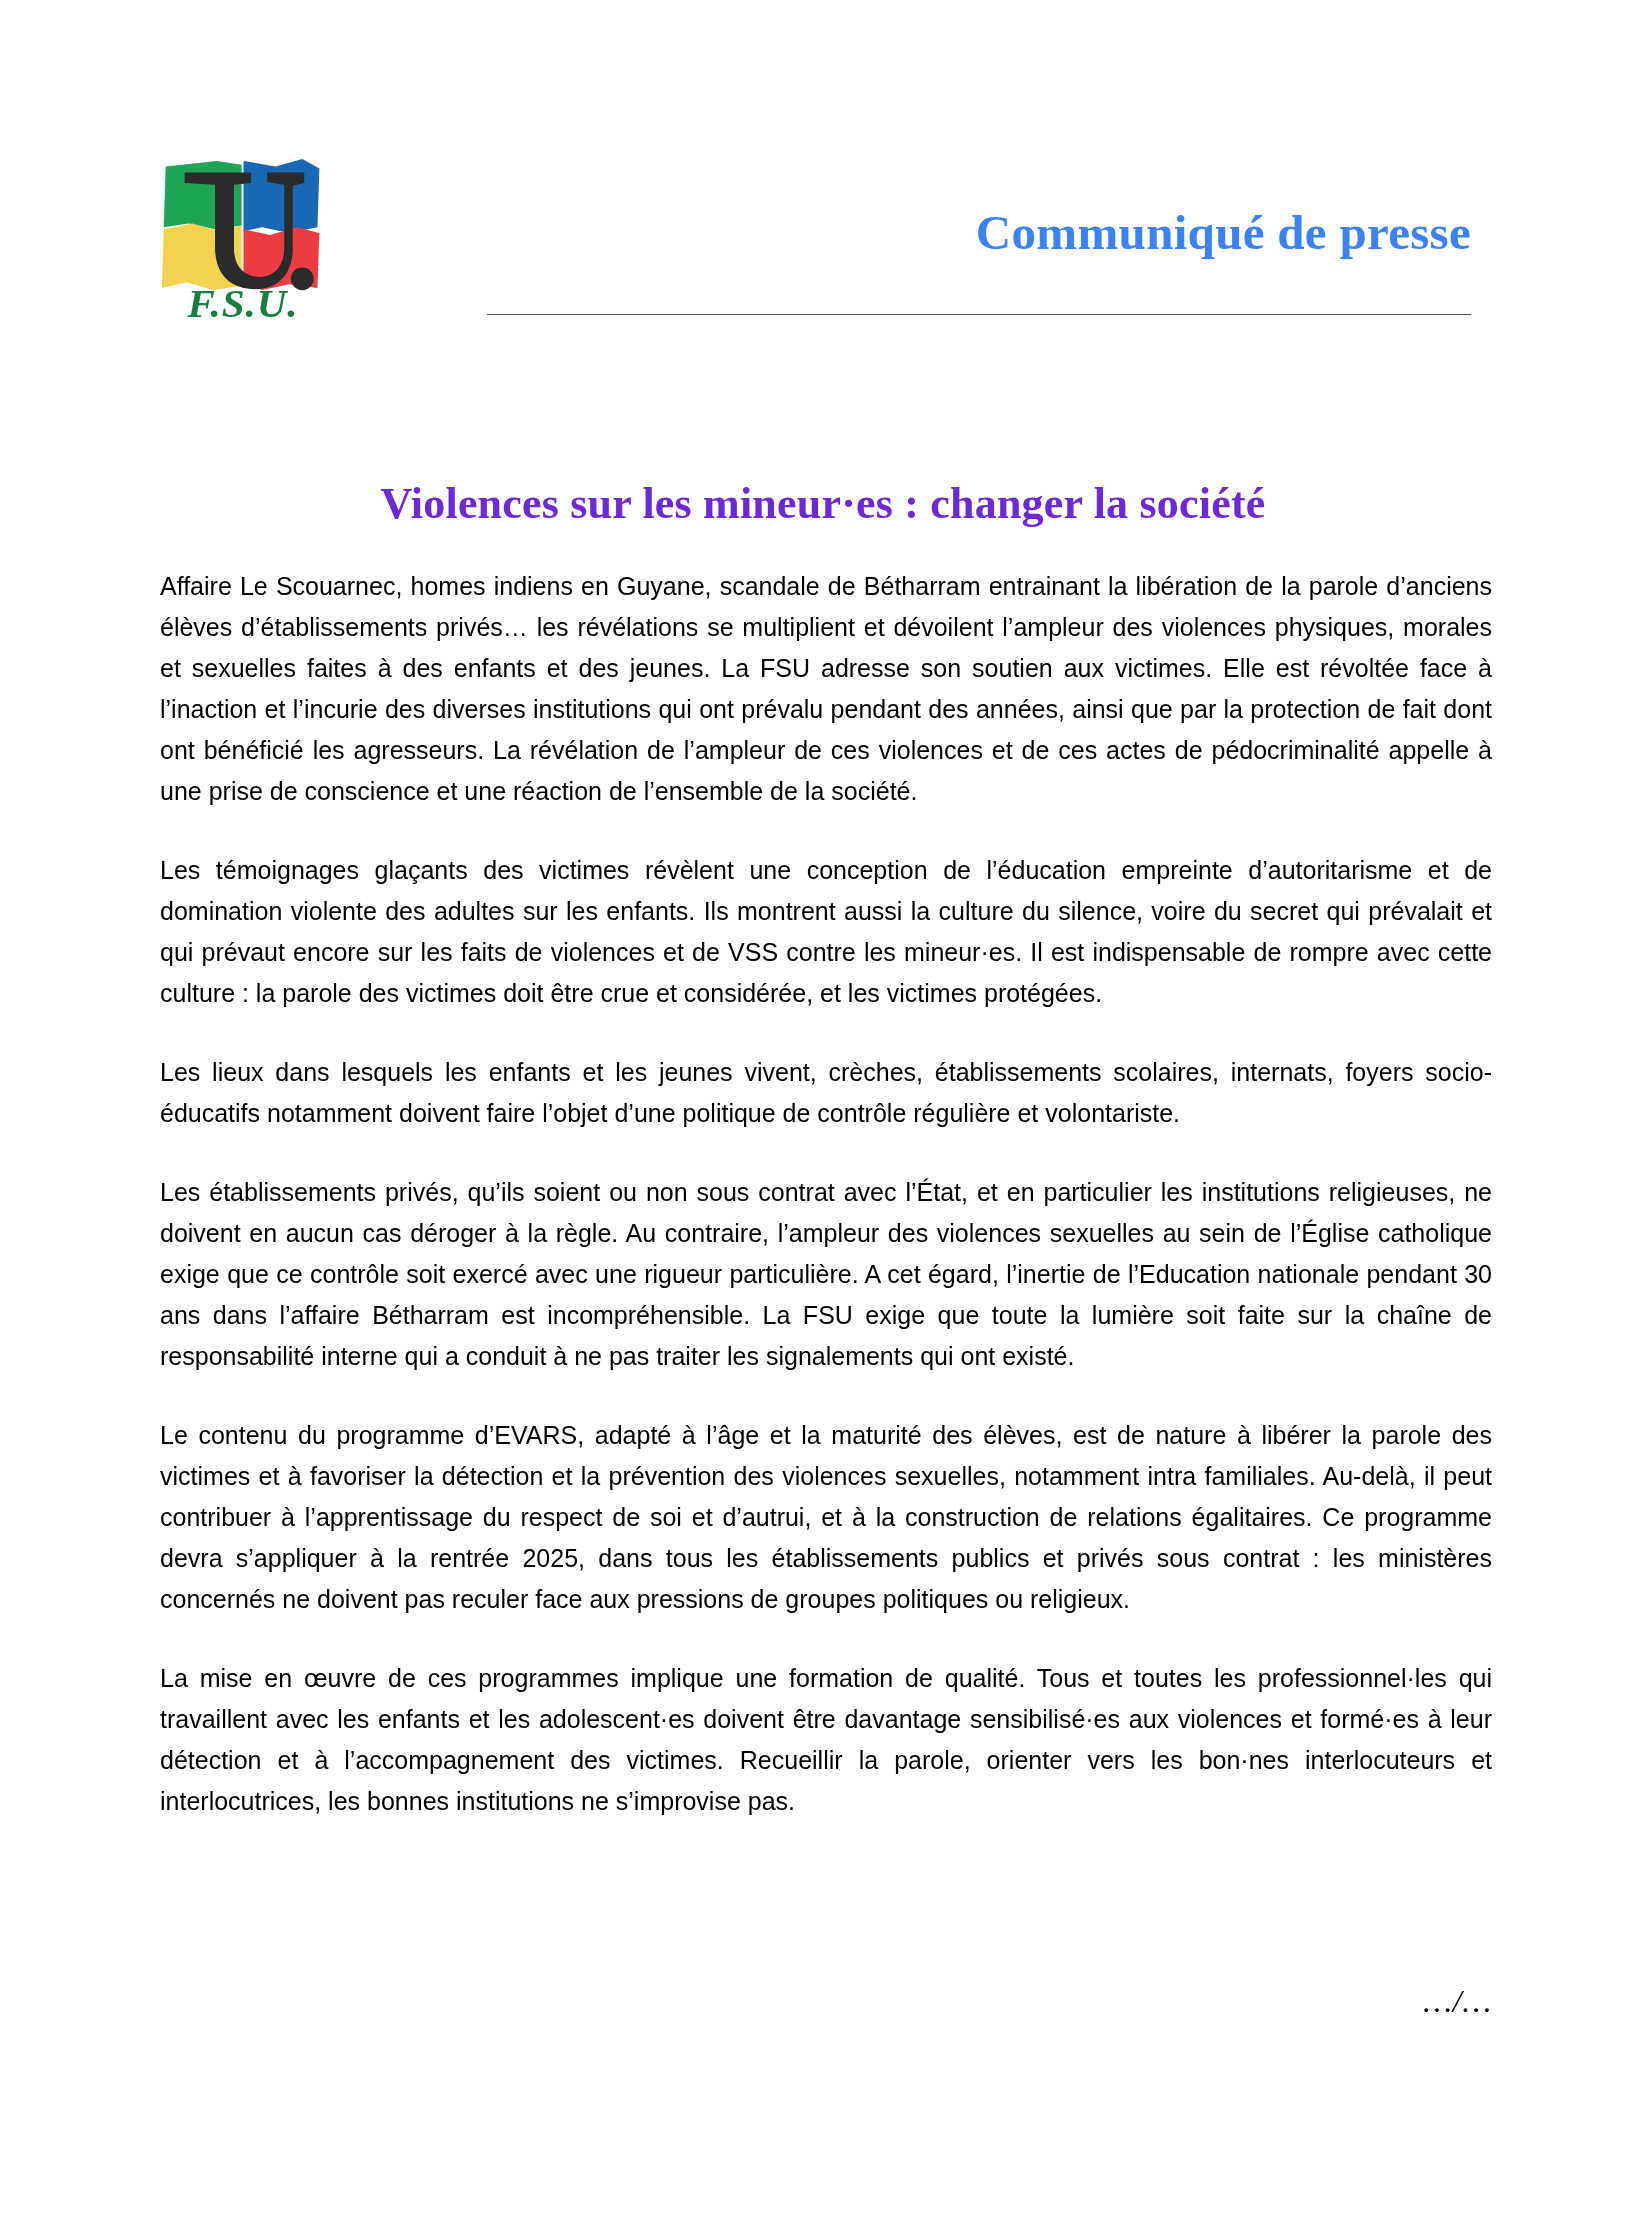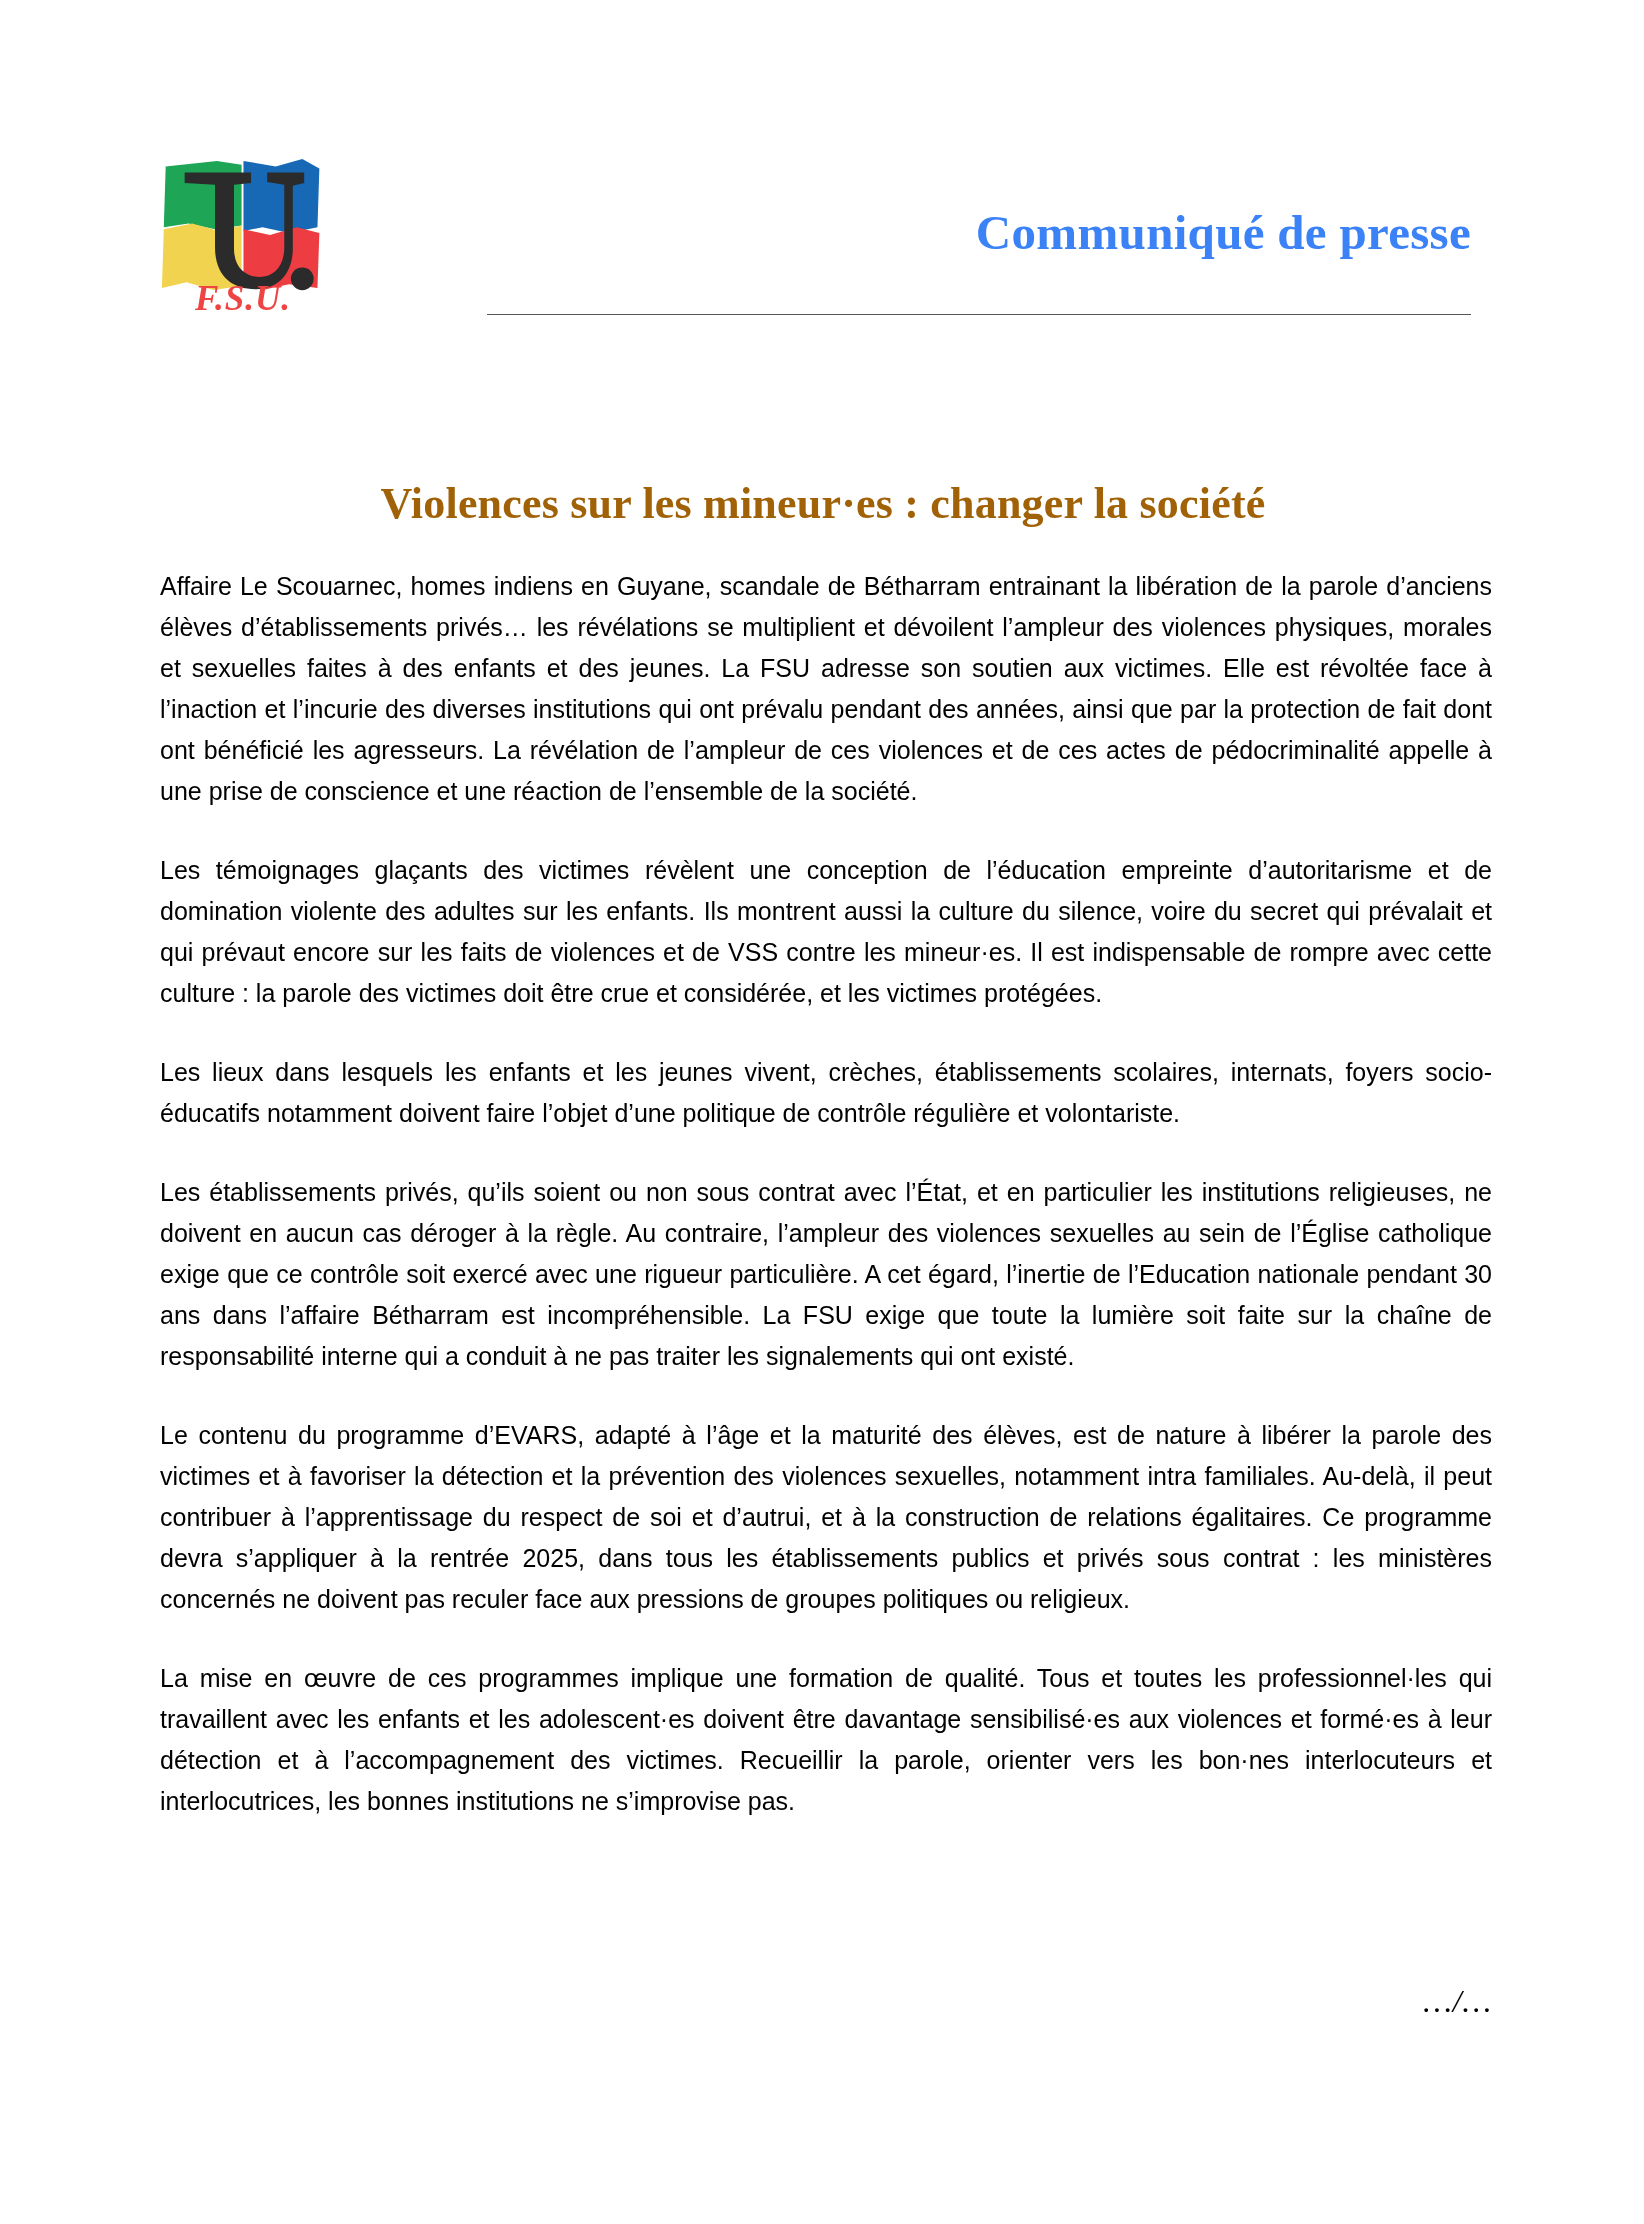--- a/index.html
+++ b/index.html
@@ -55,23 +55,23 @@
 
   .logo-fsu {
     position: absolute;
     left: 0;
     top: 122px;
     width: 166px;
     text-align: center;
     font-family: "Liberation Serif", serif;
     font-weight: bold;
     font-style: italic;
-    font-size: 35px;
+    font-size: 41px;
     letter-spacing: 1px;
-    color: #ef4444;
+    color: #15803d;
     white-space: nowrap;
   }
 
   .header-title {
     position: absolute;
     right: 173px;
     top: 204px;
     font-family: "Liberation Serif", serif;
     font-weight: bold;
     font-size: 49px;
@@ -92,21 +92,21 @@
   
   .doc-title {
     position: absolute;
     left: 160px;
     top: 449px;
     width: 1326px;
     text-align: center;
     font-family: "Liberation Serif", serif;
     font-weight: bold;
     font-size: 44px;
-    color: #a16207;
+    color: #6d28d9;
     letter-spacing: 0.2px;
   }
 
   
   .body-wrap {
     position: absolute;
     left: 160px;
     top: 566px;
     width: 1332px;
   }

